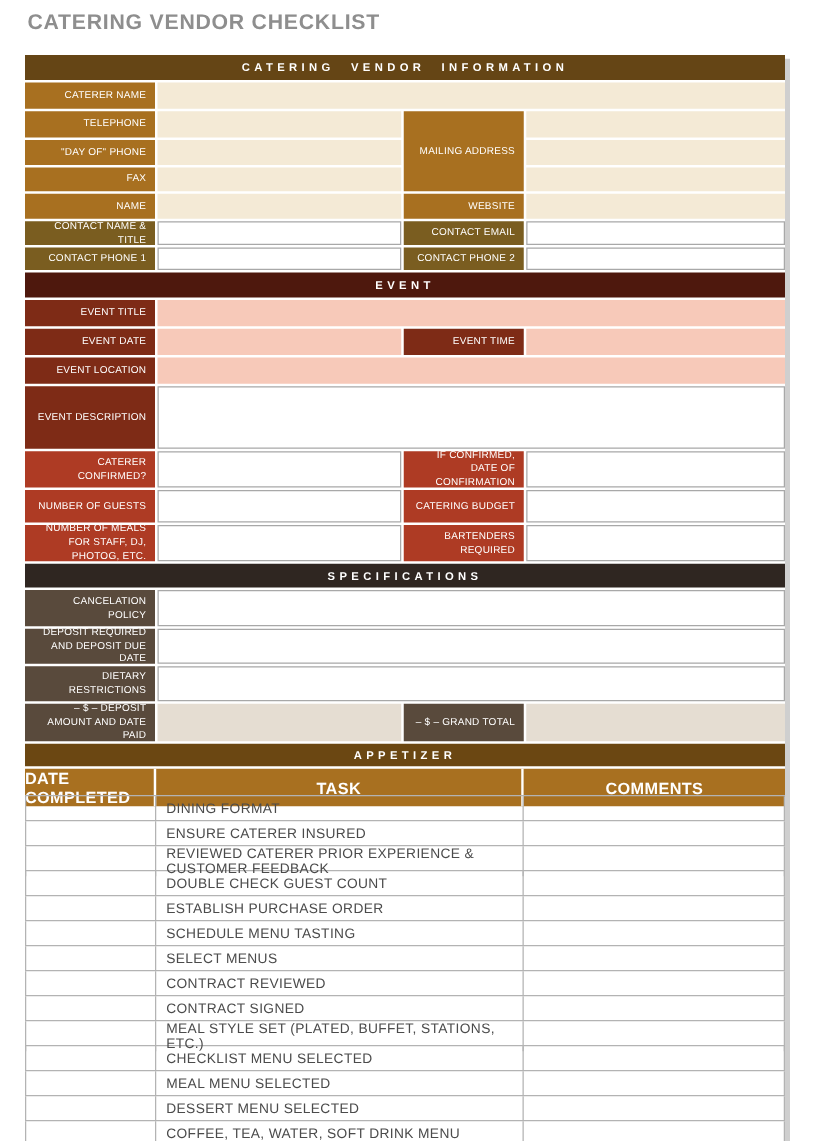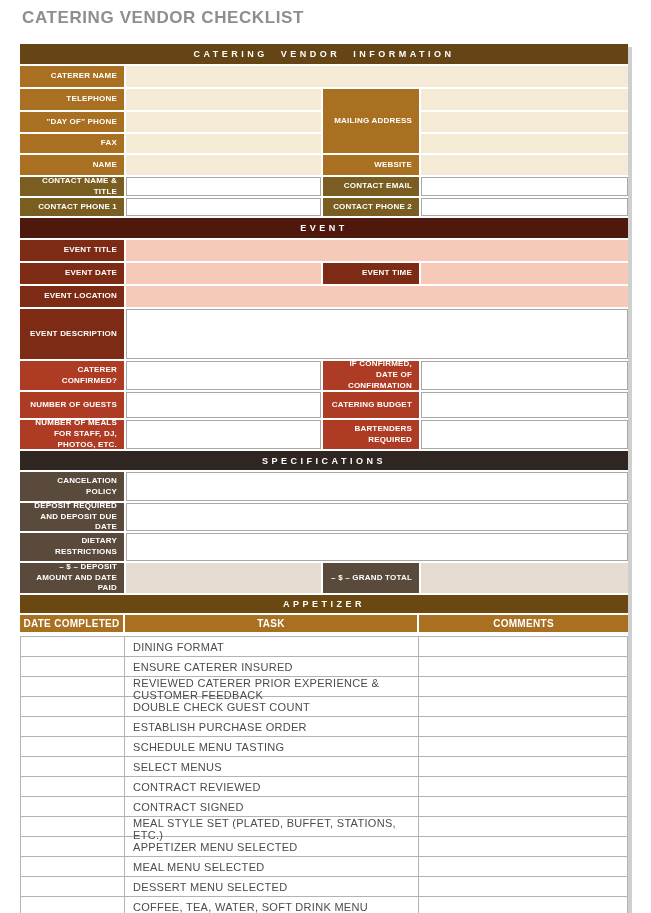--- a/index.html
+++ b/index.html
@@ -28,39 +28,39 @@
   .chk-hdr    { background:#6b4712; height:18px; }
 
   .grid { display:grid; grid-template-columns:104px 195px 96px 1fr; gap:2px; }
   .vi-grid { grid-template-rows:21px 21px 20px 19px 20px 19px 18px; }
   .ev-grid { grid-template-rows:21px 21px 21px 50px 29px 26px 29px; }
   .sp-grid { grid-template-rows:29px 28px 28px 30px;border-radius:25px; }
 
   .cell { display:flex; align-items:center; }
   .lbl {
     justify-content:flex-end; text-align:right;
-    color:#fff; font-weight:bold; font-size:8px; line-height:1.35;
+    color:#fff; font-weight:normal; font-size:8px; line-height:1.35;
     letter-spacing:.2px; padding:0 7px;
   }
   .gold   { background:#a87020; }
   .olive  { background:#7a5d20; }
   .rdark  { background:#7e2b16; }
   .rust   { background:#ae3b24; }
   .taupe  { background:#594a3c; }
   .cream  { background:#f4ead6; }
   .pink   { background:#f7c9b9; }
   .beige  { background:#e5ddd2; }
   .white-in { background:#fff; border:1px solid #a8a8a8; }
 
   
   .cl-cols {
     display:grid; grid-template-columns:105px 294px 1fr; height:17px;
   }
   .cl-col {
-    background:#a87020; color:#fff; font-weight:bold; font-size:10px;
+    background:#a87020; color:#fff; font-weight:bold; font-size:13px;
     display:flex; align-items:center; justify-content:center; letter-spacing:.3px;
   }
   .cl-col.sep { border-right:2px solid #fff; }
   .cl-body { margin-top:2px; border-top:1px solid #b3b3b3; }
   .cl-row {
     display:grid; grid-template-columns:105px 294px 1fr; height:20px;
     border-bottom:1px solid #b3b3b3;
   }
   .cl-date    { border-left:1px solid #b3b3b3; border-right:1px solid #b3b3b3; }
   .cl-task    {
@@ -212,21 +212,21 @@
           <div class="cl-task">CONTRACT SIGNED</div>
           <div class="cl-comments"></div>
         </div>
         <div class="cl-row">
           <div class="cl-date"></div>
           <div class="cl-task">MEAL STYLE SET (PLATED, BUFFET, STATIONS, ETC.)</div>
           <div class="cl-comments"></div>
         </div>
         <div class="cl-row">
           <div class="cl-date"></div>
-          <div class="cl-task">APPETIZER MENU SELECTED</div>
+          <div class="cl-task">CHECKLIST MENU SELECTED</div>
           <div class="cl-comments"></div>
         </div>
         <div class="cl-row">
           <div class="cl-date"></div>
           <div class="cl-task">MEAL MENU SELECTED</div>
           <div class="cl-comments"></div>
         </div>
         <div class="cl-row">
           <div class="cl-date"></div>
           <div class="cl-task">DESSERT MENU SELECTED</div>

